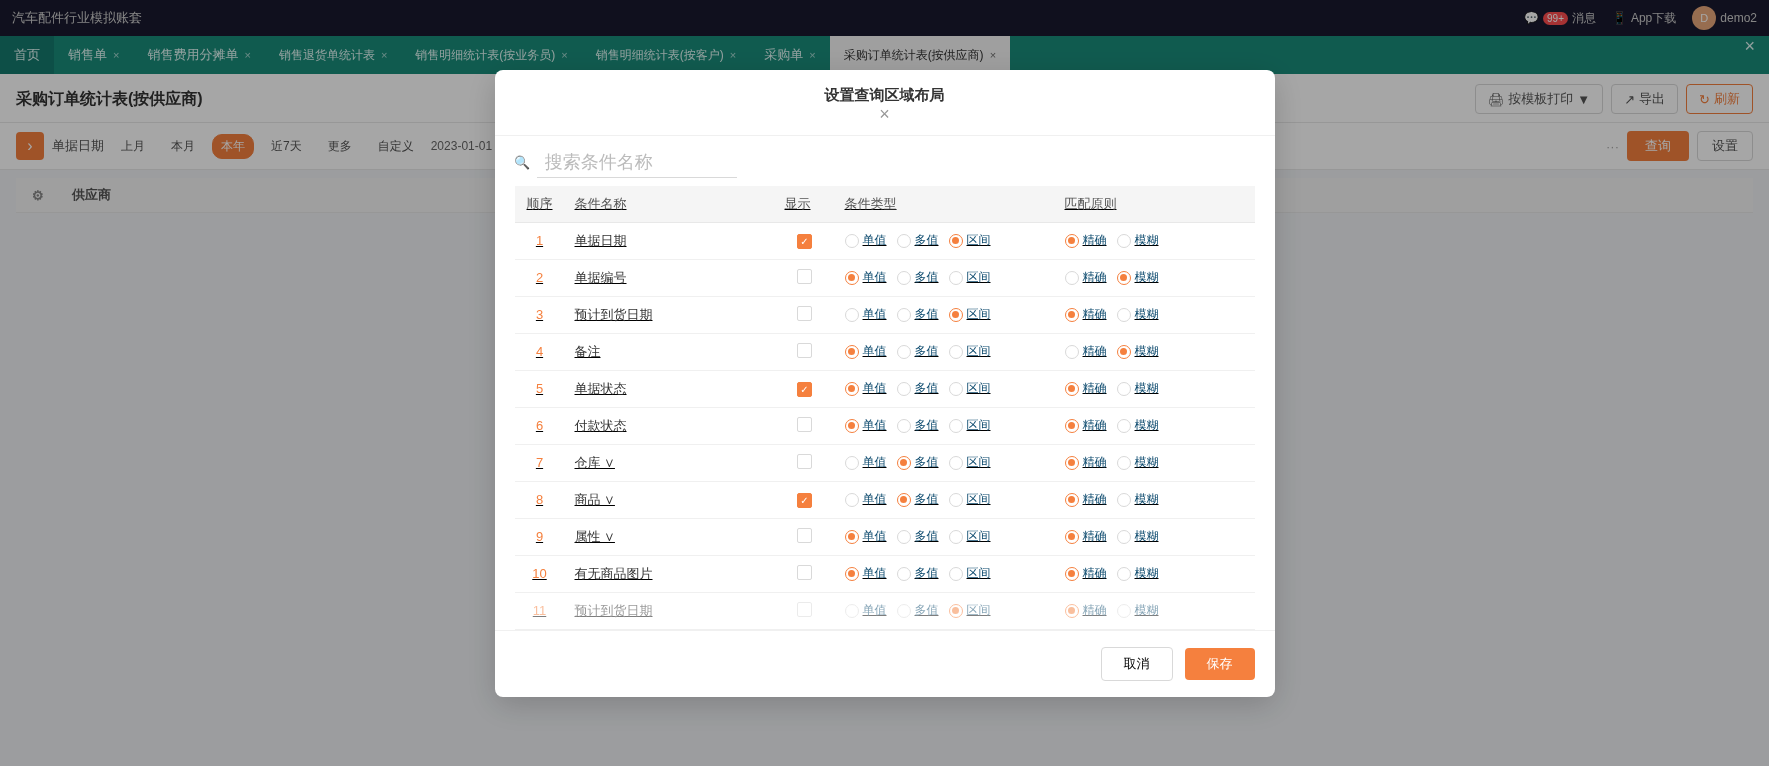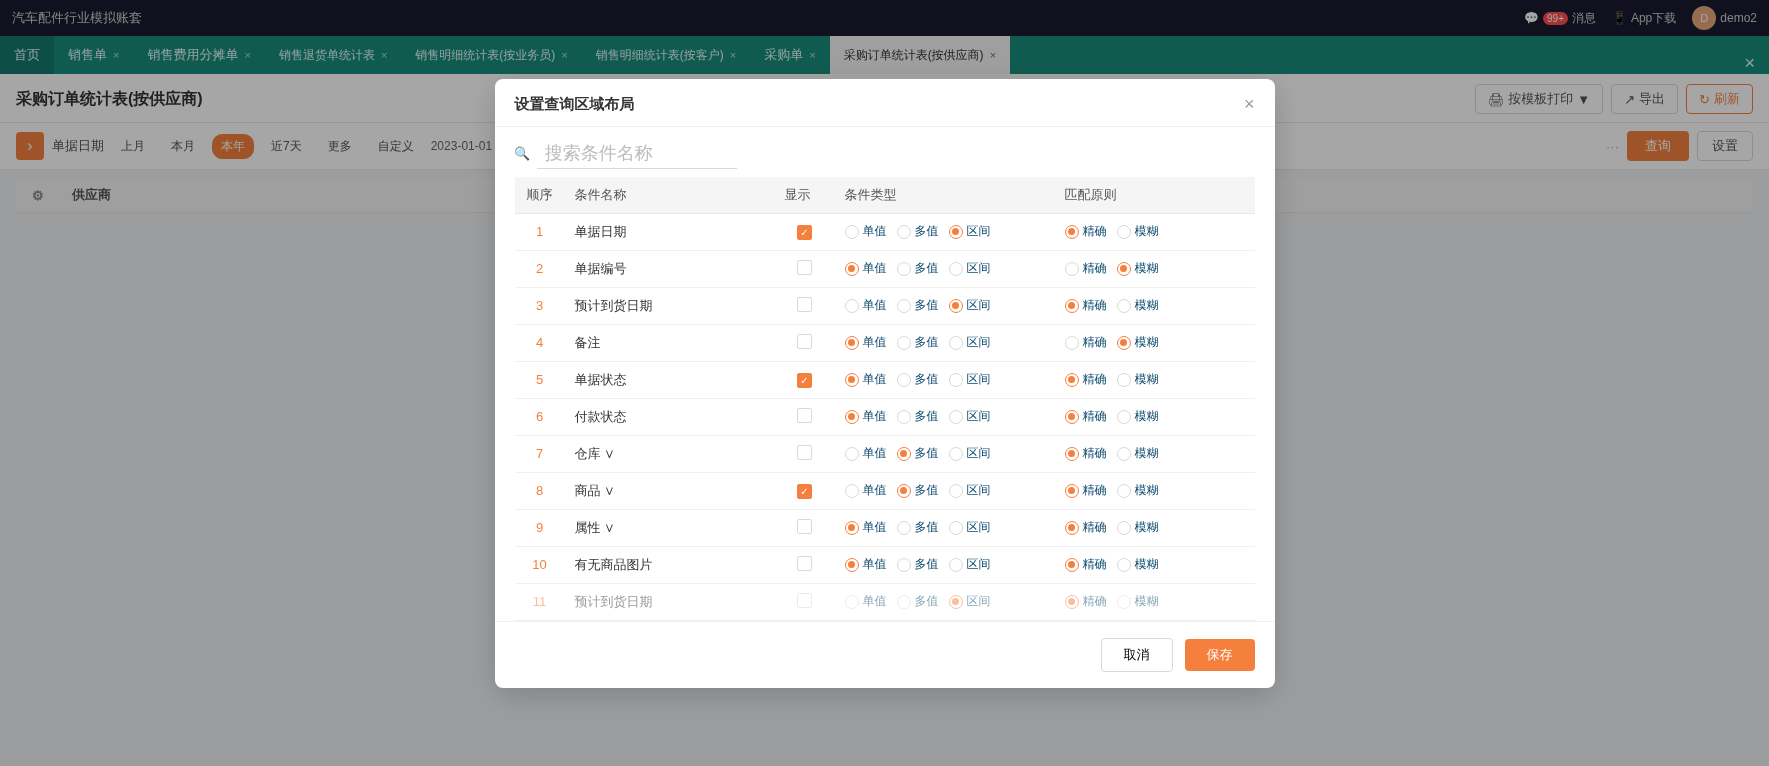--- a/index.html
+++ b/index.html
@@ -19,21 +19,21 @@
     .top-nav-left { display: flex; align-items: center; gap: 8px; }
     .top-nav-right { display: flex; align-items: center; gap: 16px; }
     .top-nav-right .badge-item { display: flex; align-items: center; gap: 4px; font-size: 12px; color: #ccc; cursor: pointer; }
     .badge-count { background: #ff4d4f; color: #fff; border-radius: 8px; font-size: 10px; padding: 1px 4px; }
 
     
     .tab-bar {
       background: #1a8c7a;
       height: 38px;
       display: flex;
-      align-items: flex-end;
+      align-items: flex-start;
       padding: 0 0;
     }
     .tab-item {
       padding: 0 14px;
       height: 38px;
       display: flex;
       align-items: center;
       color: #e0f7f4;
       cursor: pointer;
       font-size: 13px;
@@ -121,20 +121,21 @@
       flex-direction: column;
       box-shadow: 0 8px 32px rgba(0,0,0,0.18);
       position: relative;
     }
     .dialog-header {
       display: flex;
       align-items: center;
       justify-content: space-between;
       padding: 16px 20px 12px 20px;
       border-bottom: 1px solid #f0f0f0;
+      flex-direction: column;
     }
     .dialog-title { font-size: 15px; font-weight: bold; color: #333; }
     .dialog-close { cursor: pointer; color: #999; font-size: 18px; line-height: 1; }
 
     
     .dialog-tabs {
       display: flex;
       padding: 0 20px;
       border-bottom: 1px solid #e8e8e8;
       gap: 0;
@@ -174,20 +175,21 @@
 
     
     .dialog-table-wrap {
       flex: 1;
       overflow-y: auto;
       padding: 0 20px;
     }
     .dialog-table {
       width: 100%;
       border-collapse: collapse;
+      text-decoration: underline;
     }
     .dialog-table thead th {
       background: #f5f5f5;
       padding: 9px 10px;
       text-align: left;
       font-size: 13px;
       color: #555;
       border-bottom: 1px solid #e8e8e8;
       font-weight: 500;
     }

